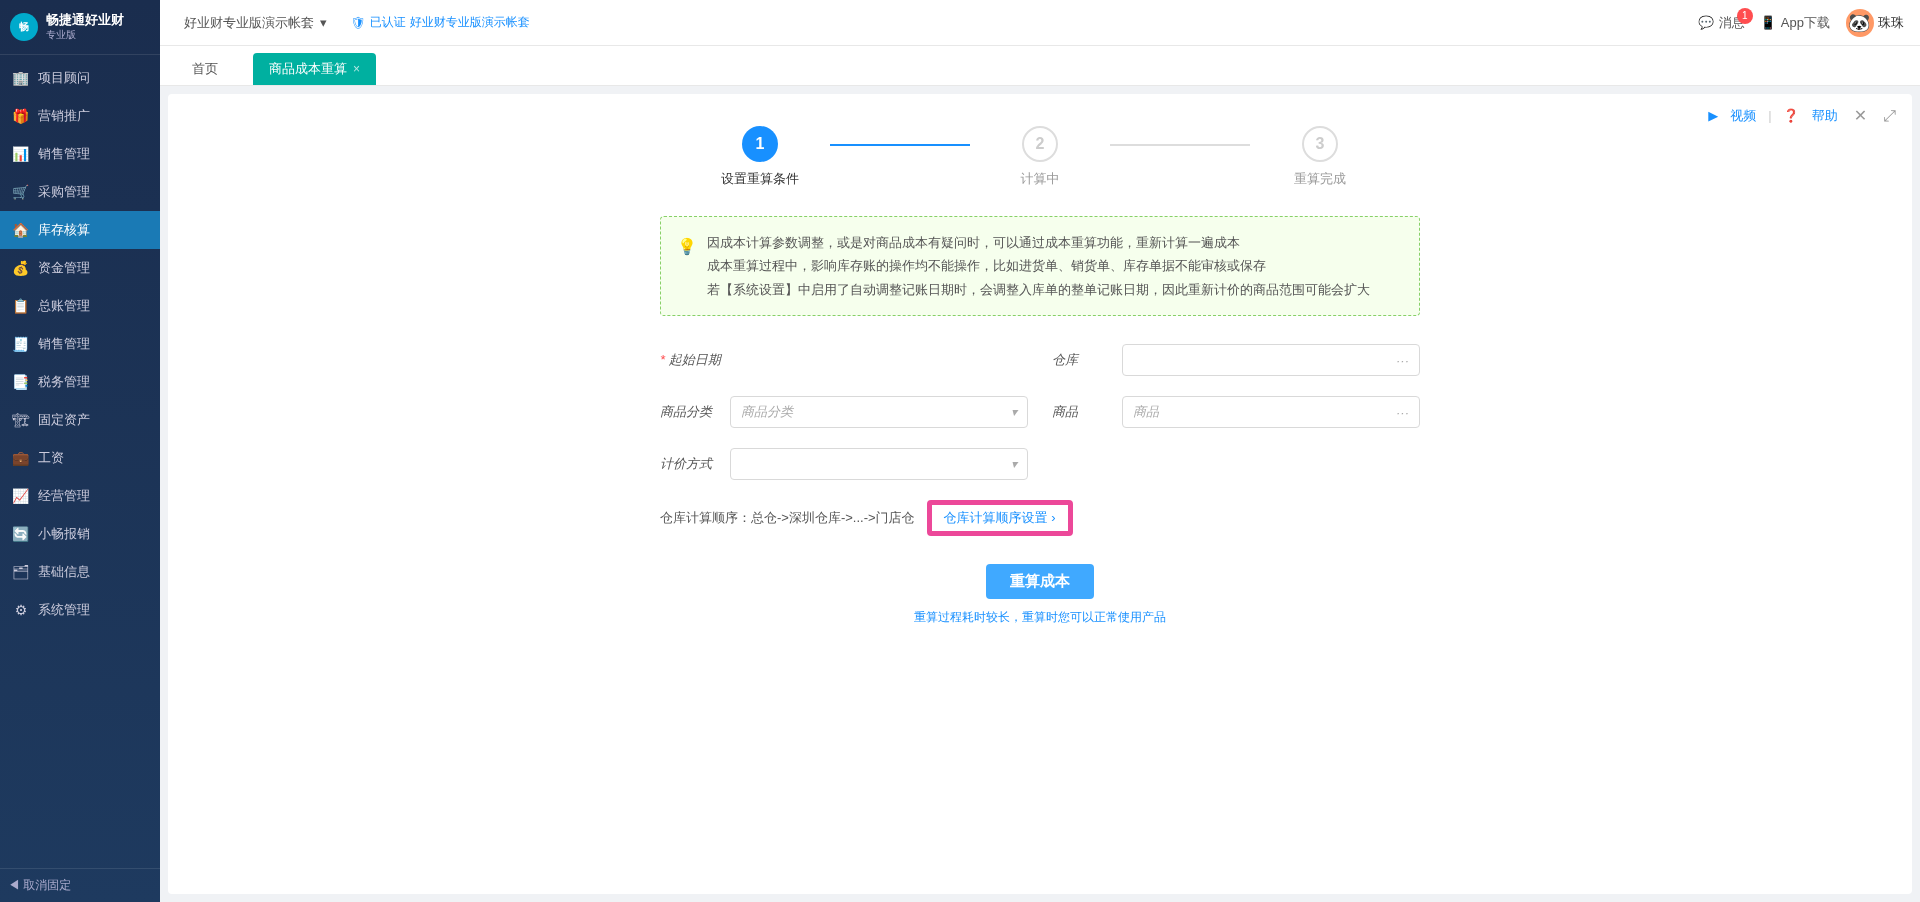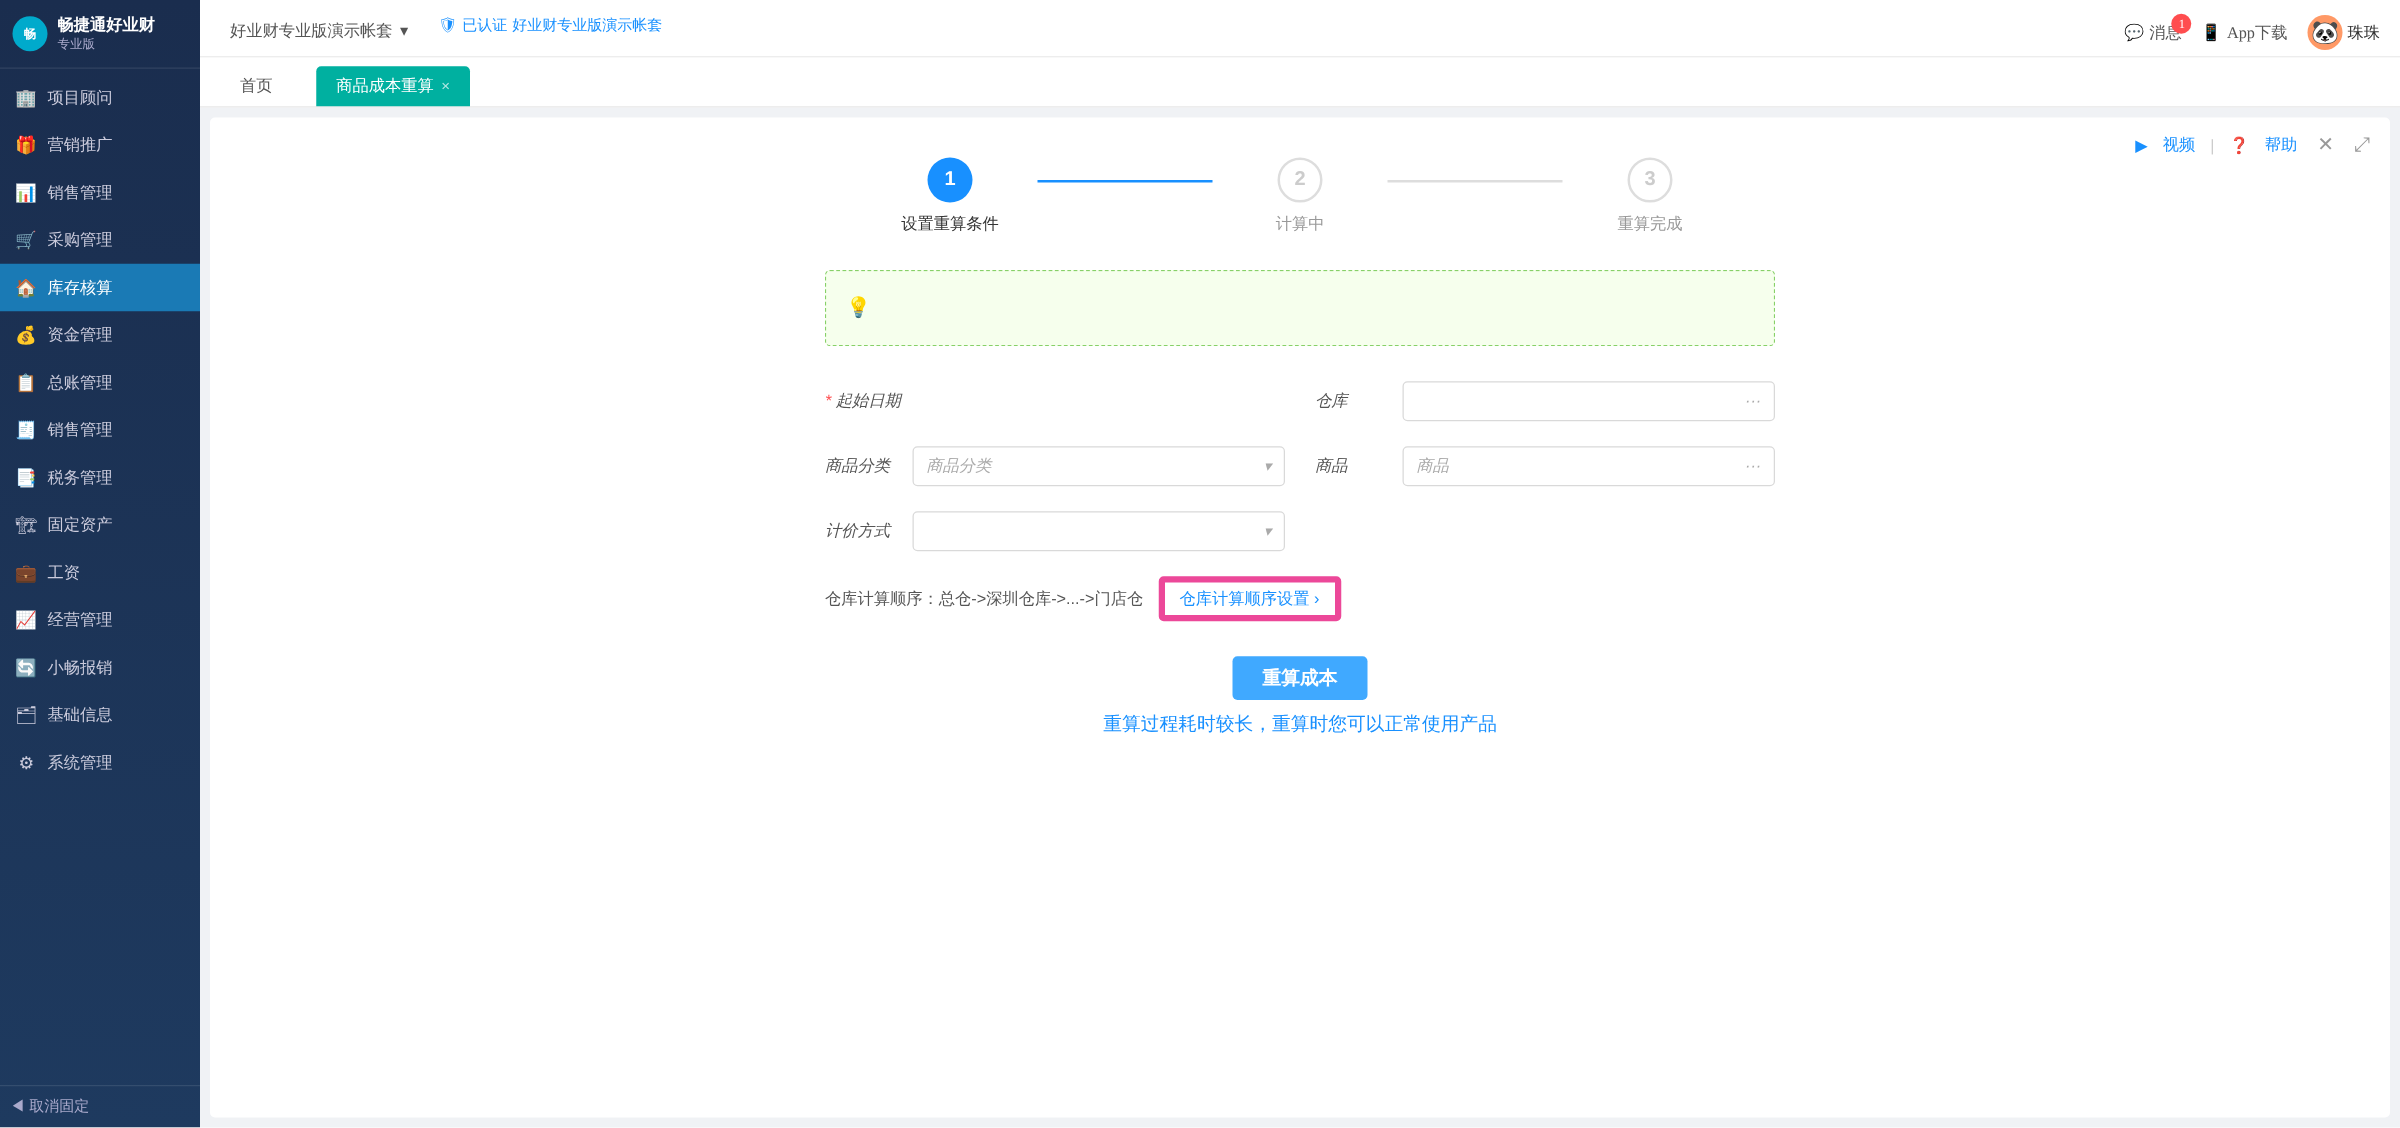--- a/index.html
+++ b/index.html
@@ -56,25 +56,24 @@
       flex-direction: column;
       background: #f0f2f5;
       overflow: hidden;
     }
 
     
     .topbar {
       background: white;
       height: 46px;
       display: flex;
-      align-items: flex-start;
+      align-items: center;
       padding: 12px 16px;
       border-bottom: 1px solid #e8e8e8;
       gap: 8px;
-      font-family: Liberation Serif, serif;
     }
     .topbar-account {
       display: flex; align-items: center; gap: 6px;
       color: #555; font-size: 13px;
       padding: 4px 8px; border-radius: 4px;
       cursor: pointer;
     }
     .topbar-verified {
       display: flex; align-items: center; gap: 4px;
       color: #1890ff; font-size: 12px;
@@ -226,21 +225,21 @@
     }
 
     .submit-area {
       text-align: center; margin-top: 28px;
     }
     .btn-primary {
       background: #40a9ff; color: white; border: none;
       border-radius: 4px; padding: 8px 24px; font-size: 15px;
       cursor: pointer; font-weight: bold;
     }
-    .submit-tip { color: #1890ff; font-size: 15px; margin-top: 10px; }
+    .submit-tip { color: #1890ff; font-size: 12px; margin-top: 10px; }
 
     .content-action-btn {
       background: none; border: none; color: #999; font-size: 16px; cursor: pointer;
     }
     .video-help { display: flex; align-items: center; gap: 12px; color: #1890ff; font-size: 13px; }
     .video-help span { cursor: pointer; }
   </style>
 </head>
 <body>
 
@@ -388,20 +387,25 @@
       </div>
       <div class="step-line inactive"></div>
       <div class="step">
         <div class="step-circle inactive">3</div>
         <div class="step-label inactive">重算完成</div>
       </div>
     </div>
 
     <div class="info-box">
       <span class="info-icon">💡</span>
+      <div>
+        <div>因成本计算参数调整，或是对商品成本有疑问时，可以通过成本重算功能，重新计算一遍成本</div>
+        <div>成本重算过程中，影响库存账的操作均不能操作，比如进货单、销货单、库存单据不能审核或保存</div>
+        <div>若【系统设置】中启用了自动调整记账日期时，会调整入库单的整单记账日期，因此重新计价的商品范围可能会扩大</div>
+      </div>
     </div>
 
     <div class="form-area">
       <div class="form-row">
         <div class="form-group">
           <span class="form-label required">起始日期</span>
         </div>
         <div class="form-group">
           <span class="form-label">仓库</span>
           <div class="form-dots">

